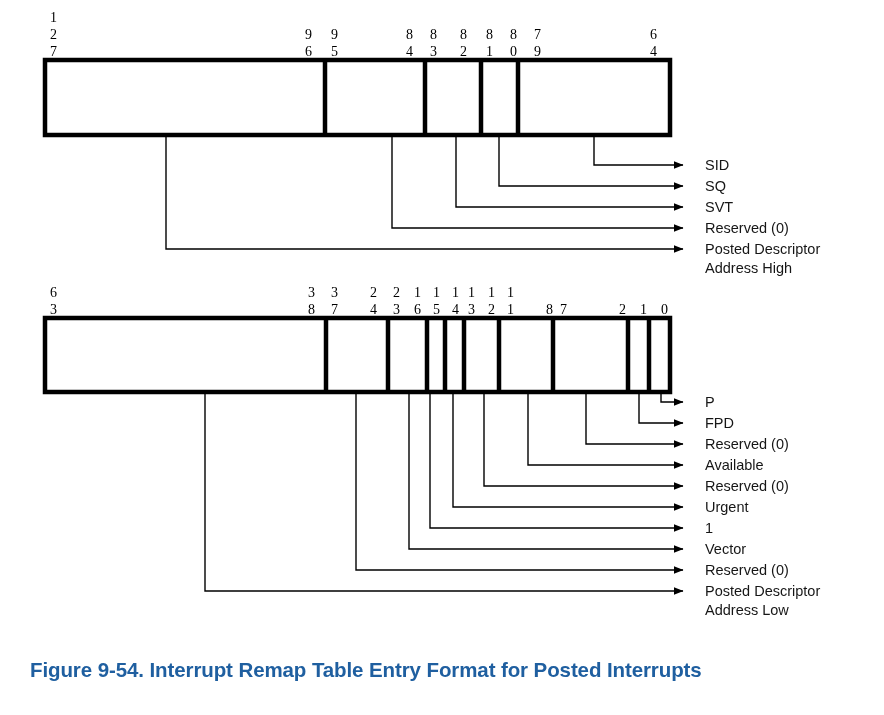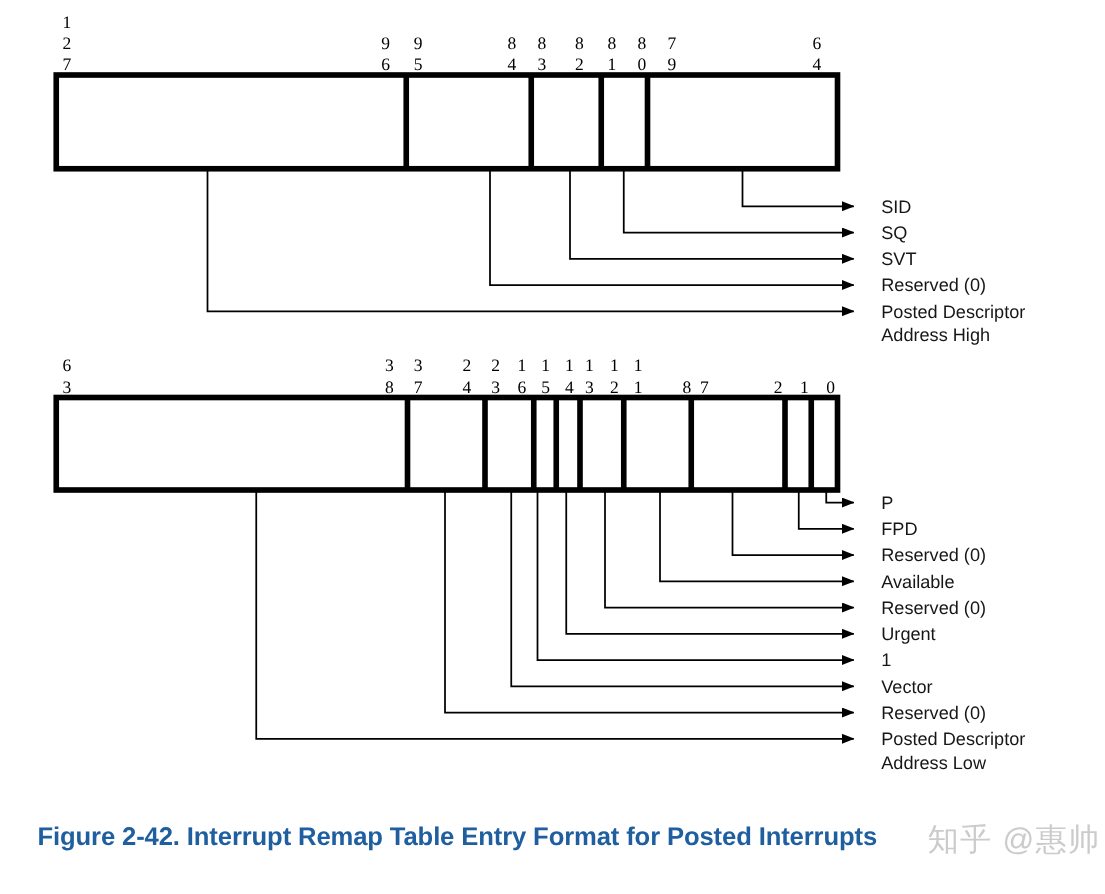--- a/index.html
+++ b/index.html
@@ -228,16 +228,15 @@
       <text class="leaderlabel" x="705" y="512">Urgent</text>
       <text class="leaderlabel" x="705" y="533">1</text>
       <text class="leaderlabel" x="705" y="554">Vector</text>
       <text class="leaderlabel" x="705" y="575">Reserved (0)</text>
       <text class="leaderlabel" x="705" y="596">Posted Descriptor</text>
       <text class="leaderlabel" x="705" y="615">Address Low</text>
     </g>
 
   </svg>
 
-  <div class="caption">Figure 2-42.  Interrupt Remap Table Entry Format for Posted Interrupts</div>
-  <div class="watermark">知乎 @惠帅</div>
+  <div class="caption">Figure 9-54.  Interrupt Remap Table Entry Format for Posted Interrupts</div>
 
 </div>
 
 </body></html>

